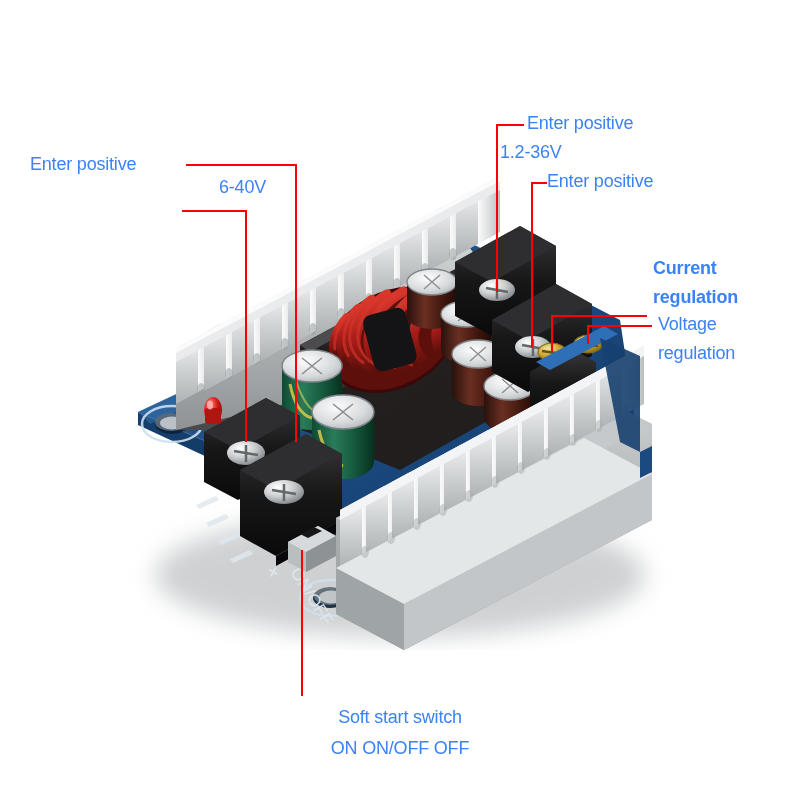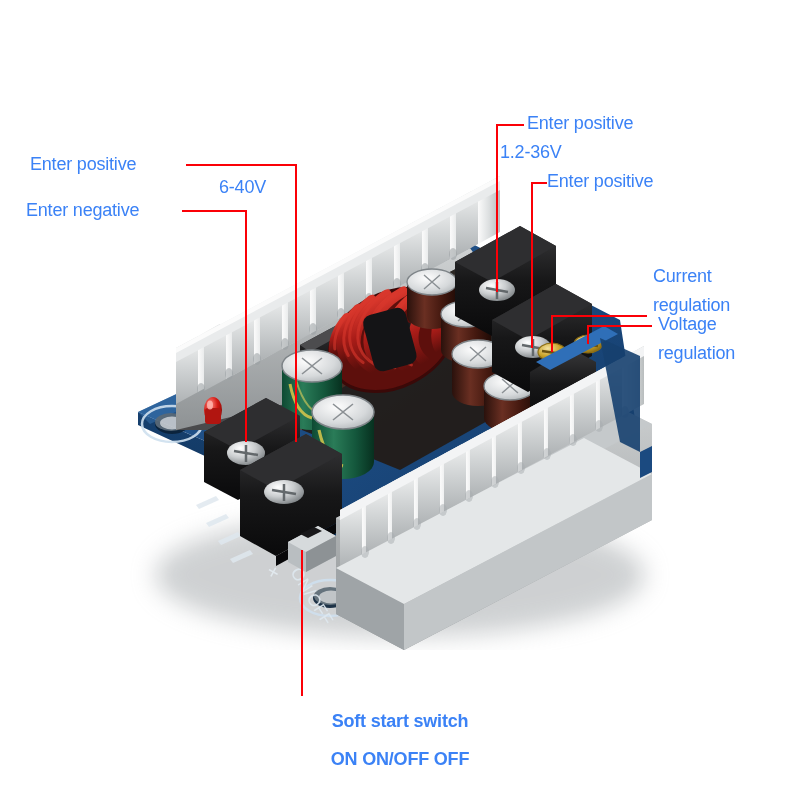--- a/index.html
+++ b/index.html
@@ -458,30 +458,29 @@
 
   <div class="ln lh" style="left:587px;top:325px;width:65px;"></div>
   <div class="ln lv" style="left:587px;top:325px;height:19px;"></div>
 
   <div class="ln lv" style="left:301px;top:550px;height:146px;"></div>
 
   <div class="label" style="left:30px;top:150px;">Enter positive</div>
 
   <div class="label" style="left:206px;top:173px;margin-left:13px;">6-40V</div>
 
-  <div class="label" style="left:26px;top:196px;">Enter negative</div>
 
   <div class="label" style="left:527px;top:109px;">Enter positive</div>
 
   <div class="label" style="left:500px;top:138px;text-align:right;">1.2-36V</div>
 
   <div class="label" style="left:547px;top:167px;">Enter positive</div>
 
-  <div class="label" style="left:653px;top:262px;">Current
+  <div class="label" style="left:653px;top:254px;font-weight:bold;">Current
 regulation</div>
 
   <div class="label" style="left:658px;top:310px;">Voltage
 regulation</div>
 
-  <div class="label c" style="left:200px;top:702px;width:400px;line-height:38px;font-weight:bold;">Soft start switch
+  <div class="label c" style="left:200px;top:702px;width:400px;line-height:31px;">Soft start switch
 ON ON/OFF OFF</div>
 
 </div>
 
 </body></html>

